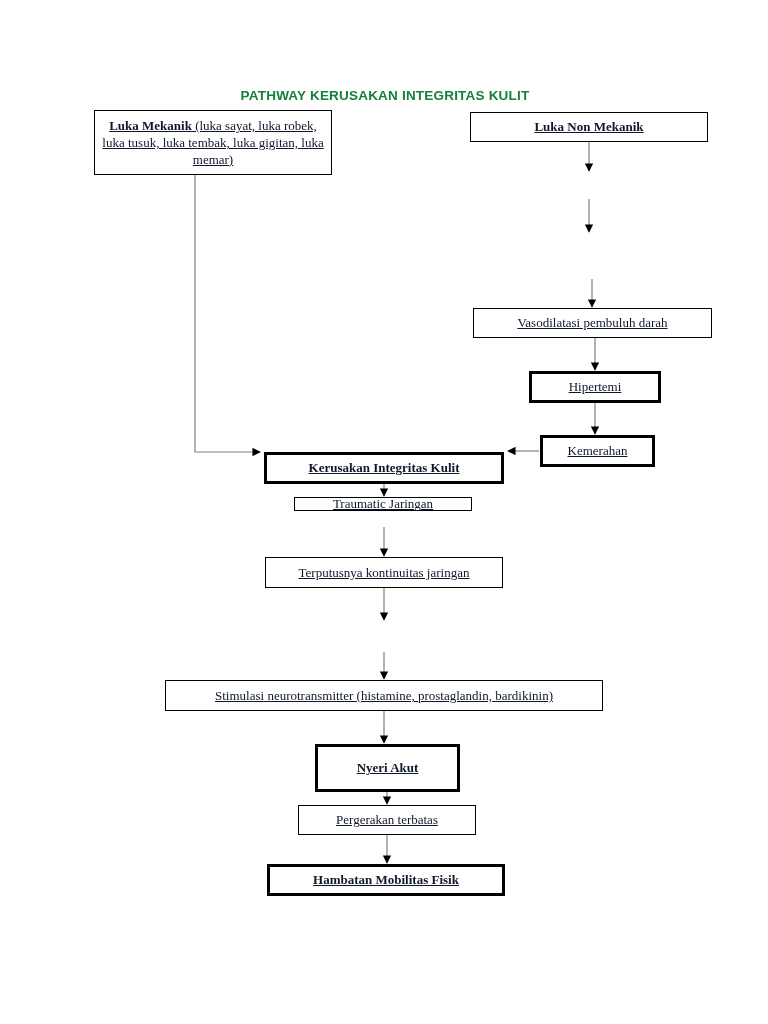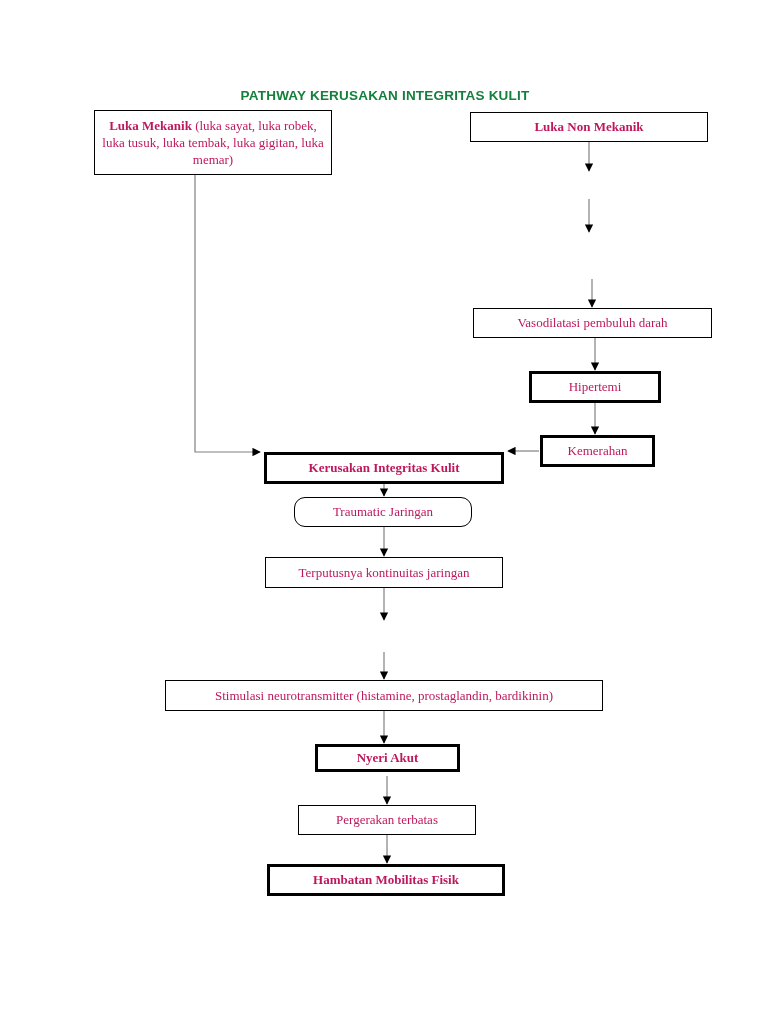--- a/index.html
+++ b/index.html
@@ -35,24 +35,25 @@
   }
   .node {
     position: absolute;
     box-sizing: border-box;
     background: #ffffff;
     border: 1px solid #000000;
     display: flex;
     align-items: center;
     justify-content: center;
     text-align: center;
-    color: #be185d;
+    color: #0f172a;
     font-size: 13px;
     line-height: 1.32;
     padding: 1px 5px;
+    text-decoration: underline;
   }
   .node.thick {
     border-width: 3px;
   }
   .node.bold {
     font-weight: bold;
   }
   .node .txt {
     display: block;
     width: 100%;
@@ -128,34 +129,34 @@
   </div>
 
   <div class="node thick" style="left:540px; top:435px; width:115px; height:32px;">
     <span class="txt">Kemerahan</span>
   </div>
 
   <div class="node thick bold" style="left:264px; top:452px; width:240px; height:32px;">
     <span class="txt">Kerusakan Integritas Kulit</span>
   </div>
 
-  <div class="node" style="left:294px; top:497px; width:178px; height:30px;border-radius:11px;">
+  <div class="node" style="left:294px; top:497px; width:178px; height:14px;">
     <span class="txt">Traumatic Jaringan</span>
   </div>
 
   <div class="node" style="left:265px; top:557px; width:238px; height:31px;">
     <span class="txt">Terputusnya kontinuitas jaringan</span>
   </div>
 
 
   <div class="node" style="left:165px; top:680px; width:438px; height:31px;">
     <span class="txt">Stimulasi neurotransmitter (histamine, prostaglandin, bardikinin)</span>
   </div>
 
-  <div class="node thick bold" style="left:315px; top:744px; width:145px; height:28px;">
+  <div class="node thick bold" style="left:315px; top:744px; width:145px; height:48px;">
     <span class="txt">Nyeri Akut</span>
   </div>
 
   <div class="node" style="left:298px; top:805px; width:178px; height:30px;">
     <span class="txt">Pergerakan terbatas</span>
   </div>
 
   <div class="node thick bold" style="left:267px; top:864px; width:238px; height:32px;">
     <span class="txt">Hambatan Mobilitas Fisik</span>
   </div>

